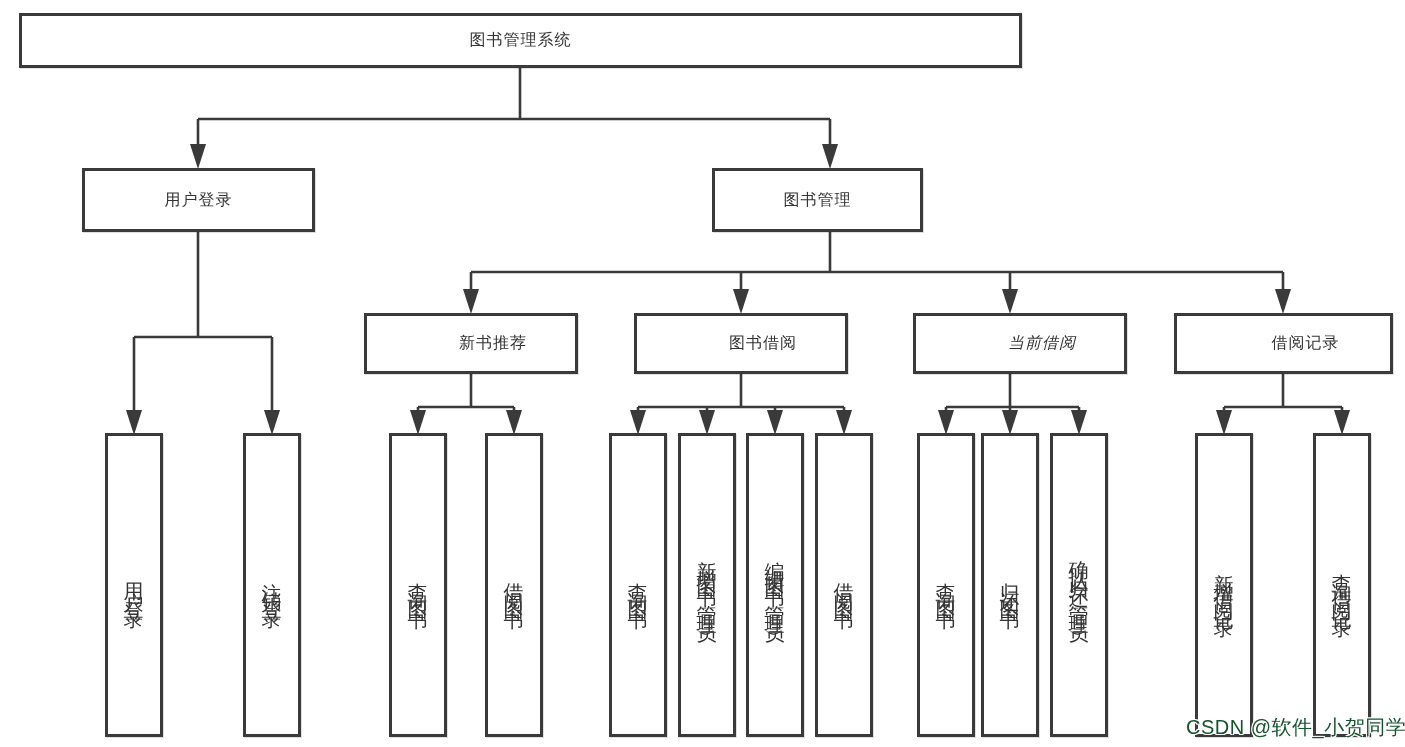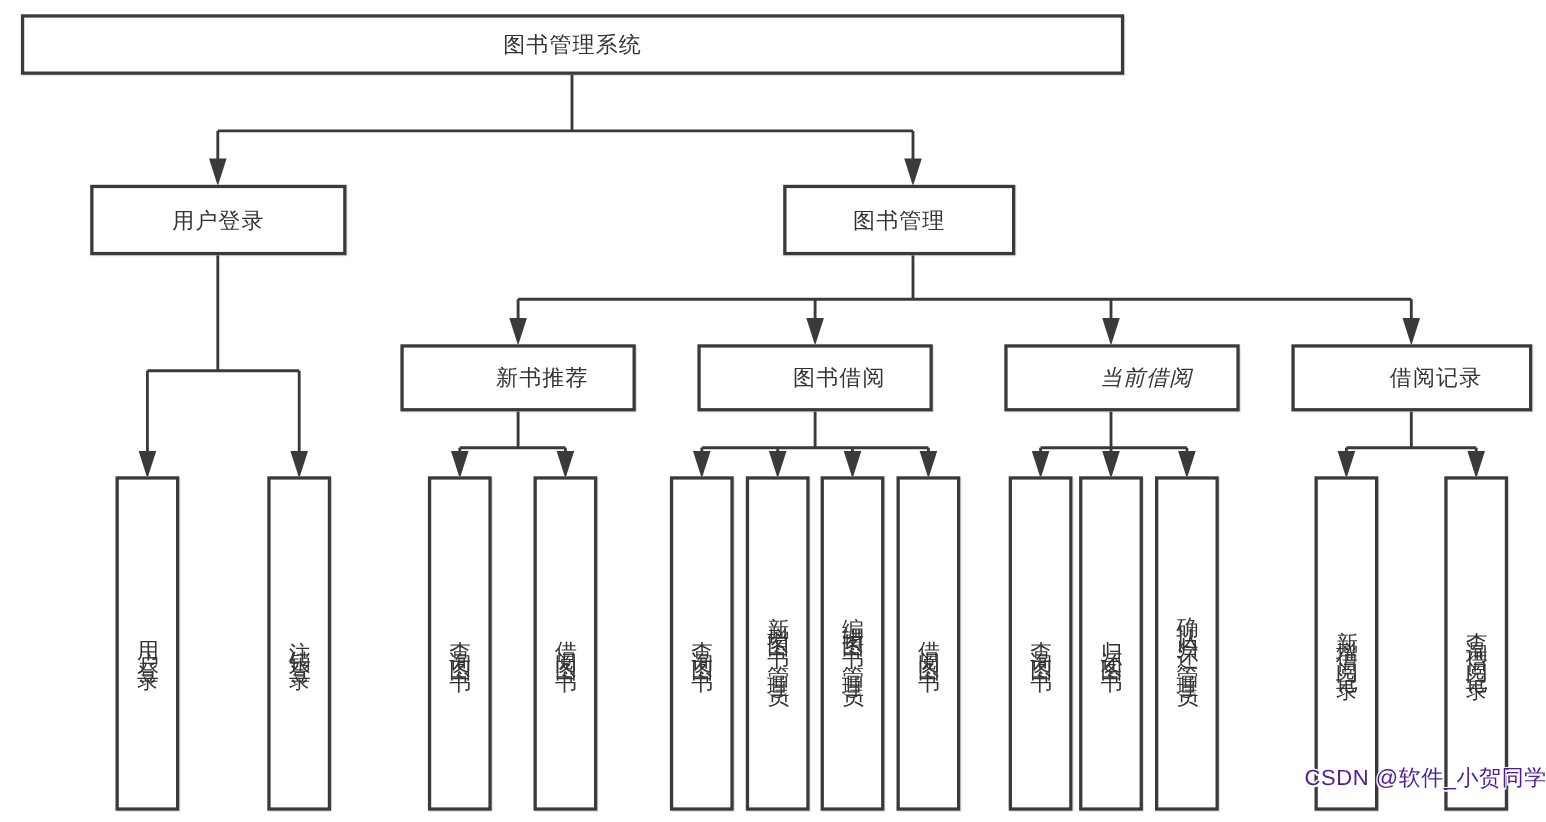--- a/index.html
+++ b/index.html
@@ -6,30 +6,30 @@
   .stage{
     position:relative;width:1405px;height:747px;background:#ffffff;overflow:hidden;
     font-family:"Liberation Sans","DejaVu Sans",sans-serif;color:#333333;
   }
   .wires{position:absolute;left:0;top:0;z-index:1;}
   .box{
     position:absolute;box-sizing:border-box;background:#ffffff;
     border:3px solid #3a3a3a;display:flex;align-items:center;justify-content:center;
     z-index:2;box-shadow:1px 1px 0 rgba(0,0,0,0.12);
   }
-  .hlabel{font-size:20px;letter-spacing:1px;color:#333333;white-space:nowrap;}
+  .hlabel{font-size:16px;letter-spacing:1px;color:#333333;white-space:nowrap;}
   .vtext{
     writing-mode:vertical-rl;text-orientation:mixed;
     font-size:20px;line-height:1;letter-spacing:9px;color:#333333;
   }
   .leaf{top:433px;width:58px;height:304px;}
   .lvl3{top:313px;height:61px;padding-left:44px;}
   .watermark{
-    position:absolute;left:1186px;top:694px;z-index:3;
-    font-size:20px;letter-spacing:0.5px;color:#4c1d95;white-space:nowrap;
+    position:absolute;left:1186px;top:714px;z-index:3;
+    font-size:20px;letter-spacing:0.5px;color:#14532d;white-space:nowrap;
     text-shadow:-1px -1px 0 #fff,1px -1px 0 #fff,-1px 1px 0 #fff,1px 1px 0 #fff;
   }
 </style>
 </head>
 <body>
 
 <div class="stage">
 
   <svg class="wires" width="1405" height="747">
       <line x1="520" y1="68" x2="520" y2="119" stroke="#3a3a3a" stroke-width="2.6"></line>

